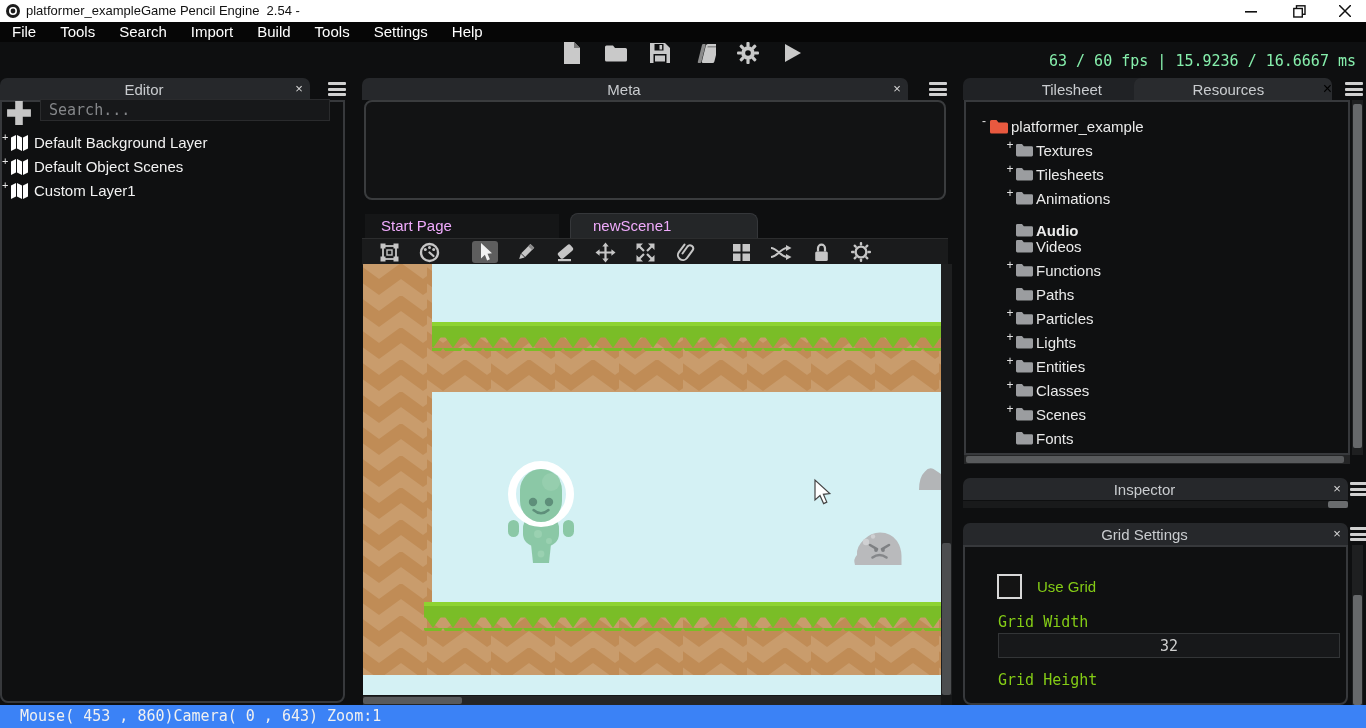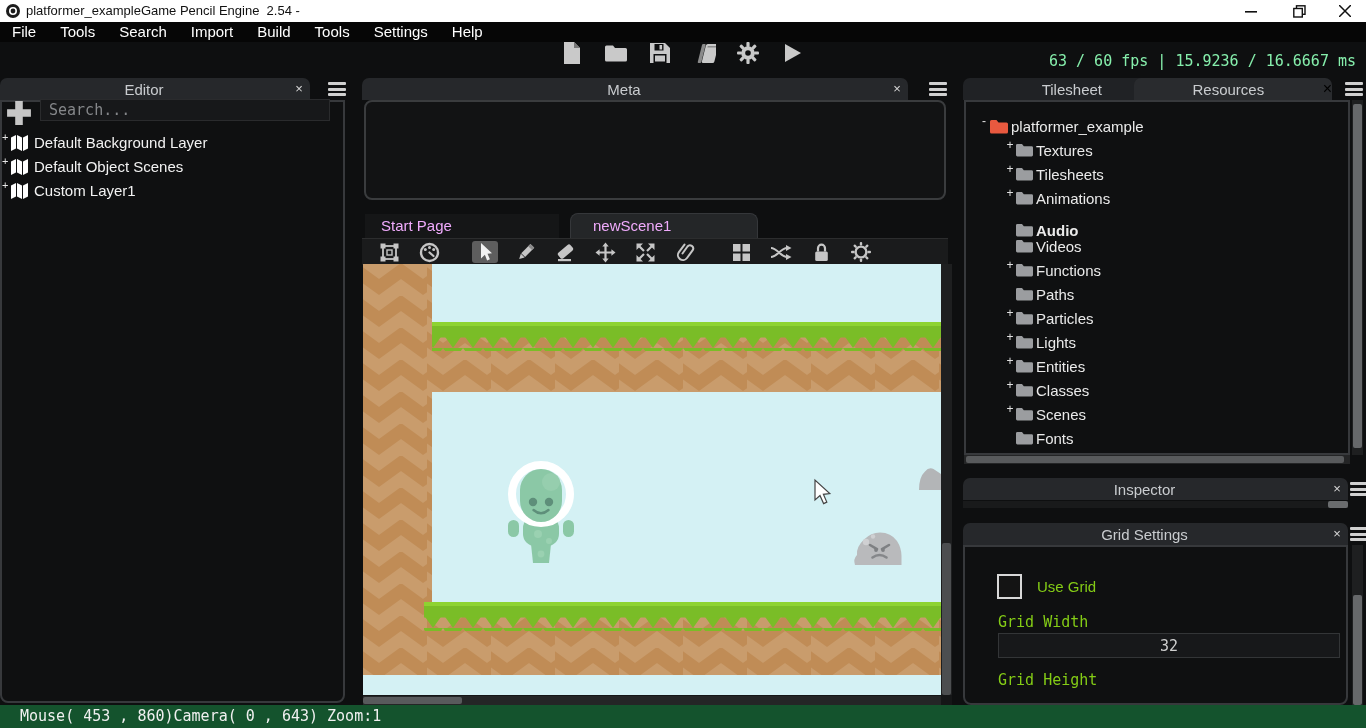--- a/index.html
+++ b/index.html
@@ -45,21 +45,21 @@
   .rtab{top:78px;height:22px;display:flex;align-items:center;border-radius:7px 7px 0 0;}
   .rtab .ptitle{flex:1;text-align:center;font-size:15px;color:#c9cccf;}
   .tree-row{position:absolute;display:flex;align-items:center;height:24px;color:#eaeaea;font-size:15px;}
   .texp{font-size:12px;color:#e0e0e0;width:12px;position:relative;top:-5px;text-align:center;}
   
   .glabel{font-size:15px;color:#84cc16;}
   .ginput{background:#17181a;border:1px solid #333537;color:#cfcfcf;font-size:15px;
           padding:0 8px;box-sizing:border-box;font-family:"DejaVu Sans Mono",monospace;text-align:center;}
   .checkbox{width:25px;height:25px;border:2px solid #d8d8d8;background:#141414;box-sizing:border-box;}
   
-  .statusbar{left:0;top:705px;width:1366px;height:23px;background:#14532d;}
+  .statusbar{left:0;top:705px;width:1366px;height:23px;background:#3b82f6;}
   .status-text{left:20px;top:0;line-height:23px;font-size:15px;color:#f0f0f0;white-space:pre;}
 </style>
 </head>
 <body>
 
 <div class="abs titlebar">
   <svg class="abs" style="left:6px;top:4px" width="14" height="14">
     <circle cx="7" cy="7" r="7" fill="#1c1c1c"></circle>
       <circle cx="7" cy="7" r="3.2" fill="none" stroke="#fff" stroke-width="1.6"></circle>
   </svg>

